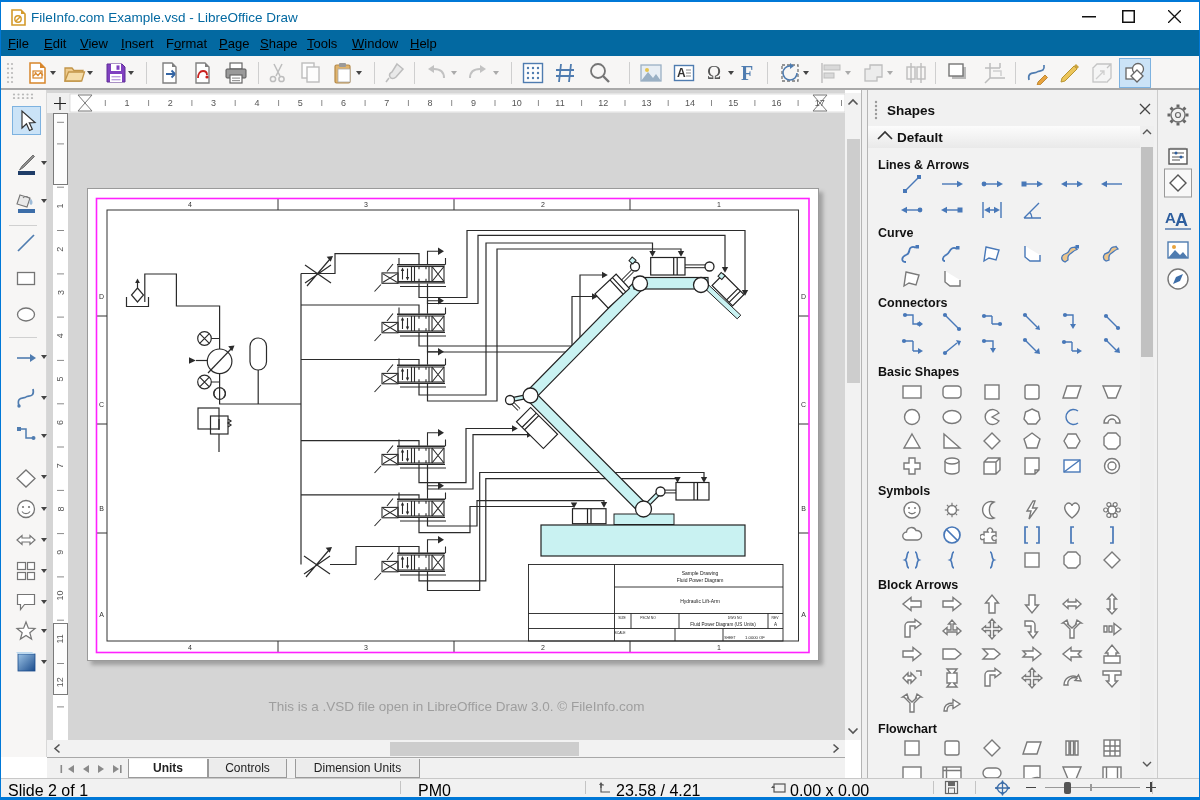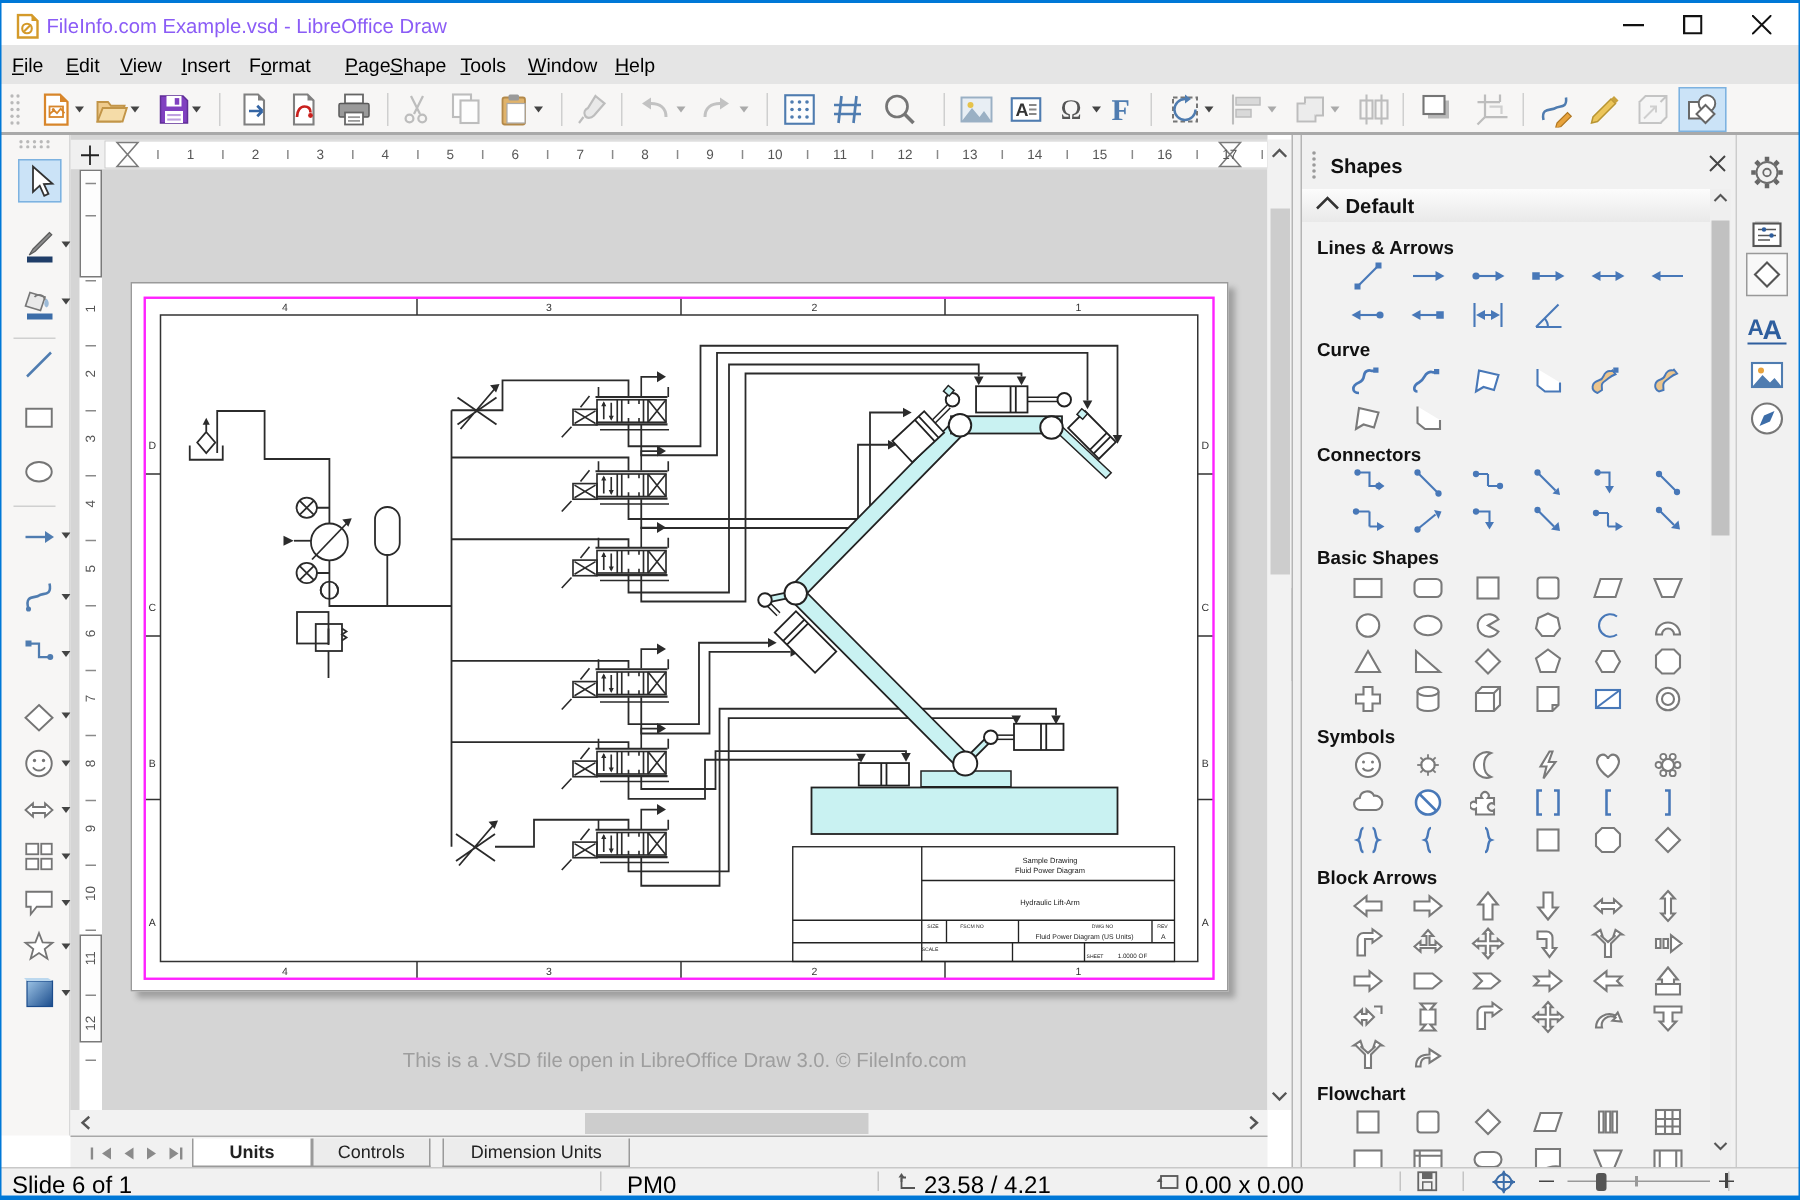--- a/index.html
+++ b/index.html
@@ -1,20 +1,20 @@
 <!DOCTYPE html>
 <html><head><meta charset="utf-8">
 <style>
 *{margin:0;padding:0;box-sizing:border-box}
 html,body{width:1200px;height:800px;overflow:hidden;font-family:"Liberation Sans",sans-serif;background:#fff}
 .abs{position:absolute}
 #win{position:absolute;left:0;top:0;width:1200px;height:800px;border-left:1px solid #0078d7;border-right:1px solid #0078d7;z-index:60;pointer-events:none}
 #titlebar{position:absolute;left:0;top:0;width:1200px;height:30px;background:#fff;border-top:2px solid #0078d7}
-#title{position:absolute;left:31px;top:8px;font-size:13.5px;color:#8b5cf6}
-#menubar{position:absolute;left:0;top:30px;width:1200px;height:26px;background:#e5e5e5}
+#title{position:absolute;left:31px;top:8px;font-size:13.5px;color:#0369a1}
+#menubar{position:absolute;left:0;top:30px;width:1200px;height:26px;background:#0369a1}
 .mi{position:absolute;top:6px;font-size:13px;color:#000}
 #toolbar{position:absolute;left:0;top:56px;width:1200px;height:34px;background:#f7f6f5;border-bottom:2px solid #a9a9a9}
 .tsep{position:absolute;top:62px;width:1px;height:22px;background:#cfcfcf}
 .dd{position:absolute;width:0;height:0;border-left:3.5px solid transparent;border-right:3.5px solid transparent;border-top:4px solid #444}
 #lefttb{position:absolute;left:0;top:90px;width:47px;height:667px;background:#f7f6f5;border-right:1px solid #d8d8d8}
 #canvas{position:absolute;left:47px;top:90px;width:798px;height:650px;background:#d5d5d5}
 #page{position:absolute;left:87px;top:188px;width:732px;height:473px;background:#fff;border:1px solid #9a9a9a;box-shadow:4px 4px 4px rgba(0,0,0,0.25)}
 #caption{position:absolute;left:68px;top:699px;width:777px;text-align:center;font-size:13.5px;color:#9e9e9e}
 .sb{position:absolute;background:#f2f2f2}
 .thumb{position:absolute;background:#cdcdcd}
@@ -46,21 +46,21 @@
  <svg class="abs" style="left:1168px;top:8px" width="13" height="13">
       <path d="M0,0 L13,13 M13,0 L0,13" stroke="#111" stroke-width="1.3"></path>
     </svg>
 </div>
 <div id="menubar">
  <span class="mi" style="left:8px"><u>F</u>ile</span>
  <span class="mi" style="left:44px"><u>E</u>dit</span>
  <span class="mi" style="left:80px"><u>V</u>iew</span>
  <span class="mi" style="left:121px"><u>I</u>nsert</span>
  <span class="mi" style="left:166px">F<u>o</u>rmat</span>
- <span class="mi" style="left:230px"><u>P</u>age</span>
+ <span class="mi" style="left:219px"><u>P</u>age</span>
  <span class="mi" style="left:260px"><u>S</u>hape</span>
  <span class="mi" style="left:307px"><u>T</u>ools</span>
  <span class="mi" style="left:352px"><u>W</u>indow</span>
  <span class="mi" style="left:410px"><u>H</u>elp</span>
 </div>
 <div id="toolbar"></div>
 <svg class="abs" style="left:6px;top:62px" width="8" height="22">
     <g fill="#b9b9b9">
       <circle cx="2" cy="2" r="1.1"></circle>
       <circle cx="6" cy="2" r="1.1"></circle>
@@ -662,21 +662,21 @@
         <path d="M38,1 l6,4 -6,4 z"></path>
         <path d="M53,1 l6,4 -6,4 z"></path>
         <rect x="60" y="1" width="1.6" height="8"></rect>
       </g>
     </svg>
  <span class="tab" style="left:81px;width:80px;text-align:center;background:#fff;font-weight:bold">Units</span>
  <span class="tab" style="left:161px;width:79px;text-align:center">Controls</span>
  <span class="tab" style="left:248px;width:125px;text-align:center">Dimension Units</span>
 </div>
 <div id="statusbar"></div>
- <span class="abs" style="left:8px;top:782px">Slide 6 of 1</span>
+ <span class="abs" style="left:8px;top:782px">Slide 2 of 1</span>
  <span class="abs" style="left:418px;top:782px">PM0</span>
  <span class="abs" style="left:616px;top:782px">23.58 / 4.21</span>
  <span class="abs" style="left:790px;top:782px">0.00 x 0.00</span>
  <span class="abs" style="left:1163px;top:828px">45%</span>
 <div class="ssep" style="left:400px"></div>
 <div class="ssep" style="left:585px"></div>
 <div class="ssep" style="left:933px"></div>
 <div class="ssep" style="left:975px"></div>
 <div class="ssep" style="left:1152px"></div>
 <svg class="abs" style="left:598px;top:781px" width="14" height="13" viewBox="0 0 14 13">

